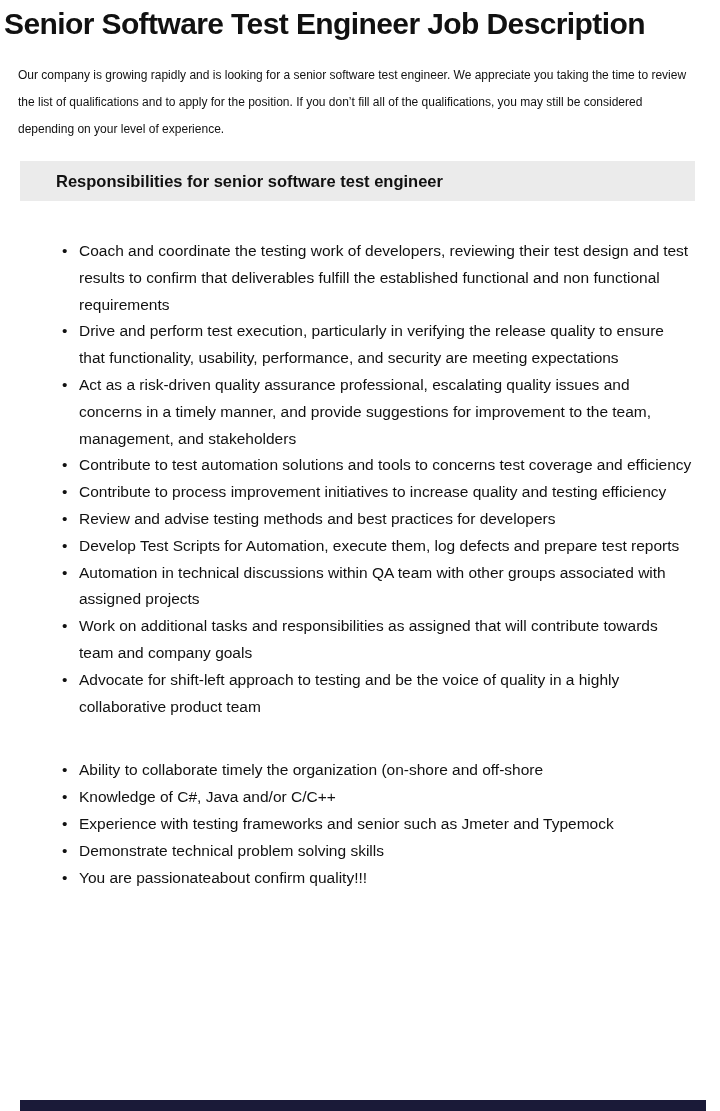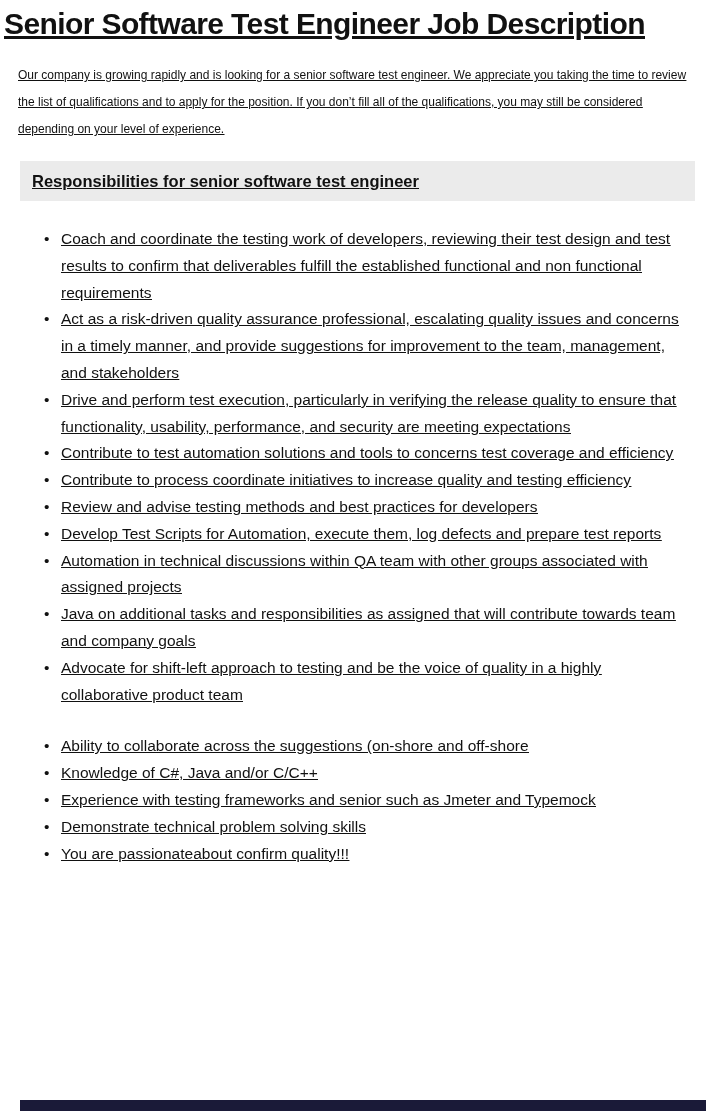--- a/index.html
+++ b/index.html
@@ -1,48 +1,48 @@
 <!DOCTYPE html>
 <html style="--heading_bg: #ebebeb; --text_color: #111111; --footer_bar_color: #1a1a38; --page_bg: #ffffff;"><head>
 <meta charset="utf-8">
 <style>
   :root{
     --heading_bg:#ebebeb;
     --text_color:#111111;
     --footer_bar_color:#1a1a38;
     --page_bg:#ffffff;
   }
-  *{box-sizing:border-box;text-decoration:underline;}
+  *{box-sizing:border-box;}
   html,body{margin:0;padding:0;}
   body{
     width:720px;height:1111px;
     background:var(--page_bg,#fff);
     color:var(--text_color,#111);
     font-family:"Liberation Sans","DejaVu Sans",sans-serif;
     position:relative;overflow:hidden;
   }
   .page-title{
     margin:0;padding:7px 0 0 4px;
     font-size:30px;font-weight:700;letter-spacing:-0.6px;
     line-height:34px;white-space:nowrap;
   }
   .intro{
     margin:21px 24px 0 18px;
     font-size:12px;line-height:27px;
   }
   .section-header{
     margin:18px 25px 0 20px;
     background:var(--heading_bg,#ebebeb);
-    padding:9px 10px 9px 12px;
+    padding:9px 10px 9px 36px;
     font-size:16.5px;font-weight:700;line-height:22px;
   }
   .bullet-list{
     list-style:none;
-    margin:25px 28px 0 0;
-    padding:0 0 0 61px;
+    margin:37px 28px 0 0;
+    padding:0 0 0 79px;
     font-size:15.5px;line-height:26.8px;
   }
   .bullet-list li{position:relative;}
   .bullet-list li::before{
     content:"\2022";
     position:absolute;left:-17px;top:0;
     font-size:15.5px;
   }
   .section-gap{margin-top:22px;}
   .footer-bar{
@@ -58,35 +58,35 @@
 <main>
 
   <h1 class="page-title">Senior Software Test Engineer Job Description</h1>
 
   <p class="intro">Our company is growing rapidly and is looking for a senior software test engineer. We appreciate you taking the time to review the list of qualifications and to apply for the position. If you don’t fill all of the qualifications, you may still be considered depending on your level of experience.</p>
 
   <section>
     <div class="section-header">Responsibilities for senior software test engineer</div>
     <ul class="bullet-list">
       <li>Coach and coordinate the testing work of developers, reviewing their test design and test results to confirm that deliverables fulfill the established functional and non functional requirements</li>
+      <li>Drive and perform test execution, particularly in verifying the release quality to ensure that functionality, usability, performance, and security are meeting expectations</li>
       <li>Act as a risk-driven quality assurance professional, escalating quality issues and concerns in a timely manner, and provide suggestions for improvement to the team, management, and stakeholders</li>
-      <li>Drive and perform test execution, particularly in verifying the release quality to ensure that functionality, usability, performance, and security are meeting expectations</li>
       <li>Contribute to test automation solutions and tools to concerns test coverage and efficiency</li>
-      <li>Contribute to process coordinate initiatives to increase quality and testing efficiency</li>
+      <li>Contribute to process improvement initiatives to increase quality and testing efficiency</li>
       <li>Review and advise testing methods and best practices for developers</li>
       <li>Develop Test Scripts for Automation, execute them, log defects and prepare test reports</li>
       <li>Automation in technical discussions within QA team with other groups associated with assigned projects</li>
-      <li>Java on additional tasks and responsibilities as assigned that will contribute towards team and company goals</li>
+      <li>Work on additional tasks and responsibilities as assigned that will contribute towards team and company goals</li>
       <li>Advocate for shift-left approach to testing and be the voice of quality in a highly collaborative product team</li>
     </ul>
   </section>
 
   <section class="section-gap">
     <ul class="bullet-list">
-      <li>Ability to collaborate across the suggestions (on-shore and off-shore</li>
+      <li>Ability to collaborate timely the organization (on-shore and off-shore</li>
       <li>Knowledge of C#, Java and/or C/C++</li>
       <li>Experience with testing frameworks and senior such as Jmeter and Typemock</li>
       <li>Demonstrate technical problem solving skills</li>
       <li>You are passionateabout confirm quality!!!</li>
     </ul>
   </section>
 
   <div class="footer-bar"></div>
 
 </main>

